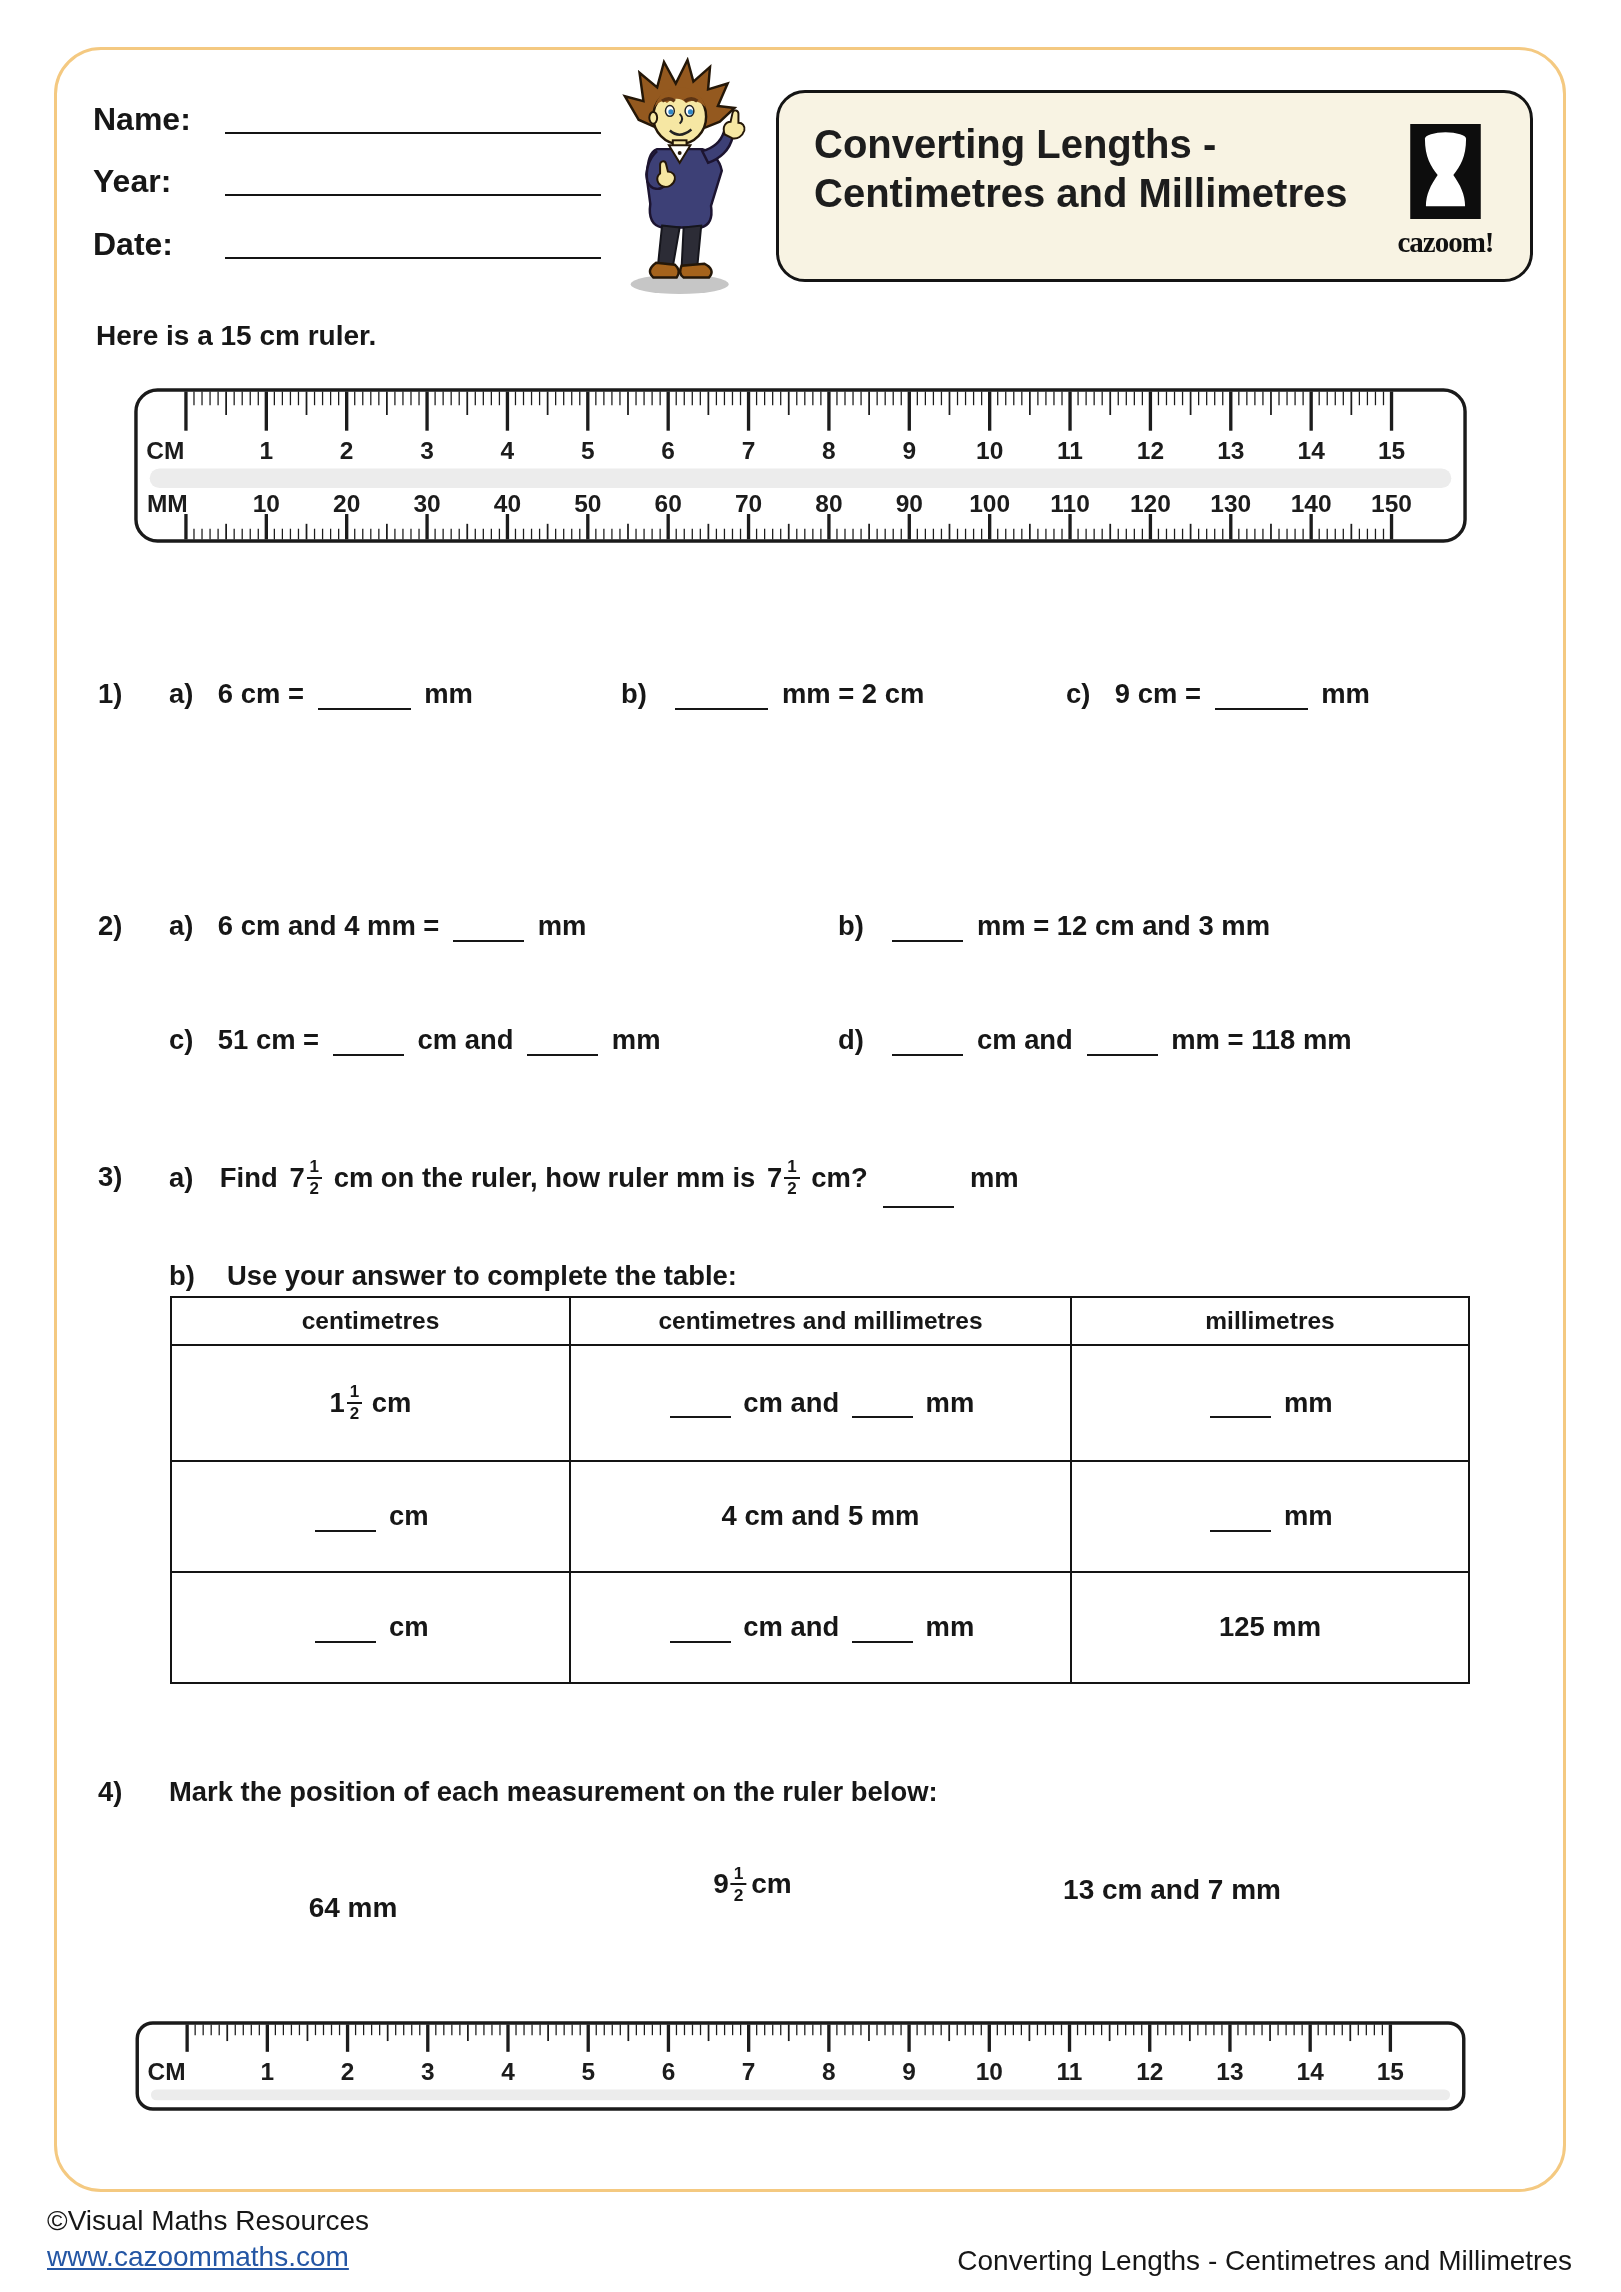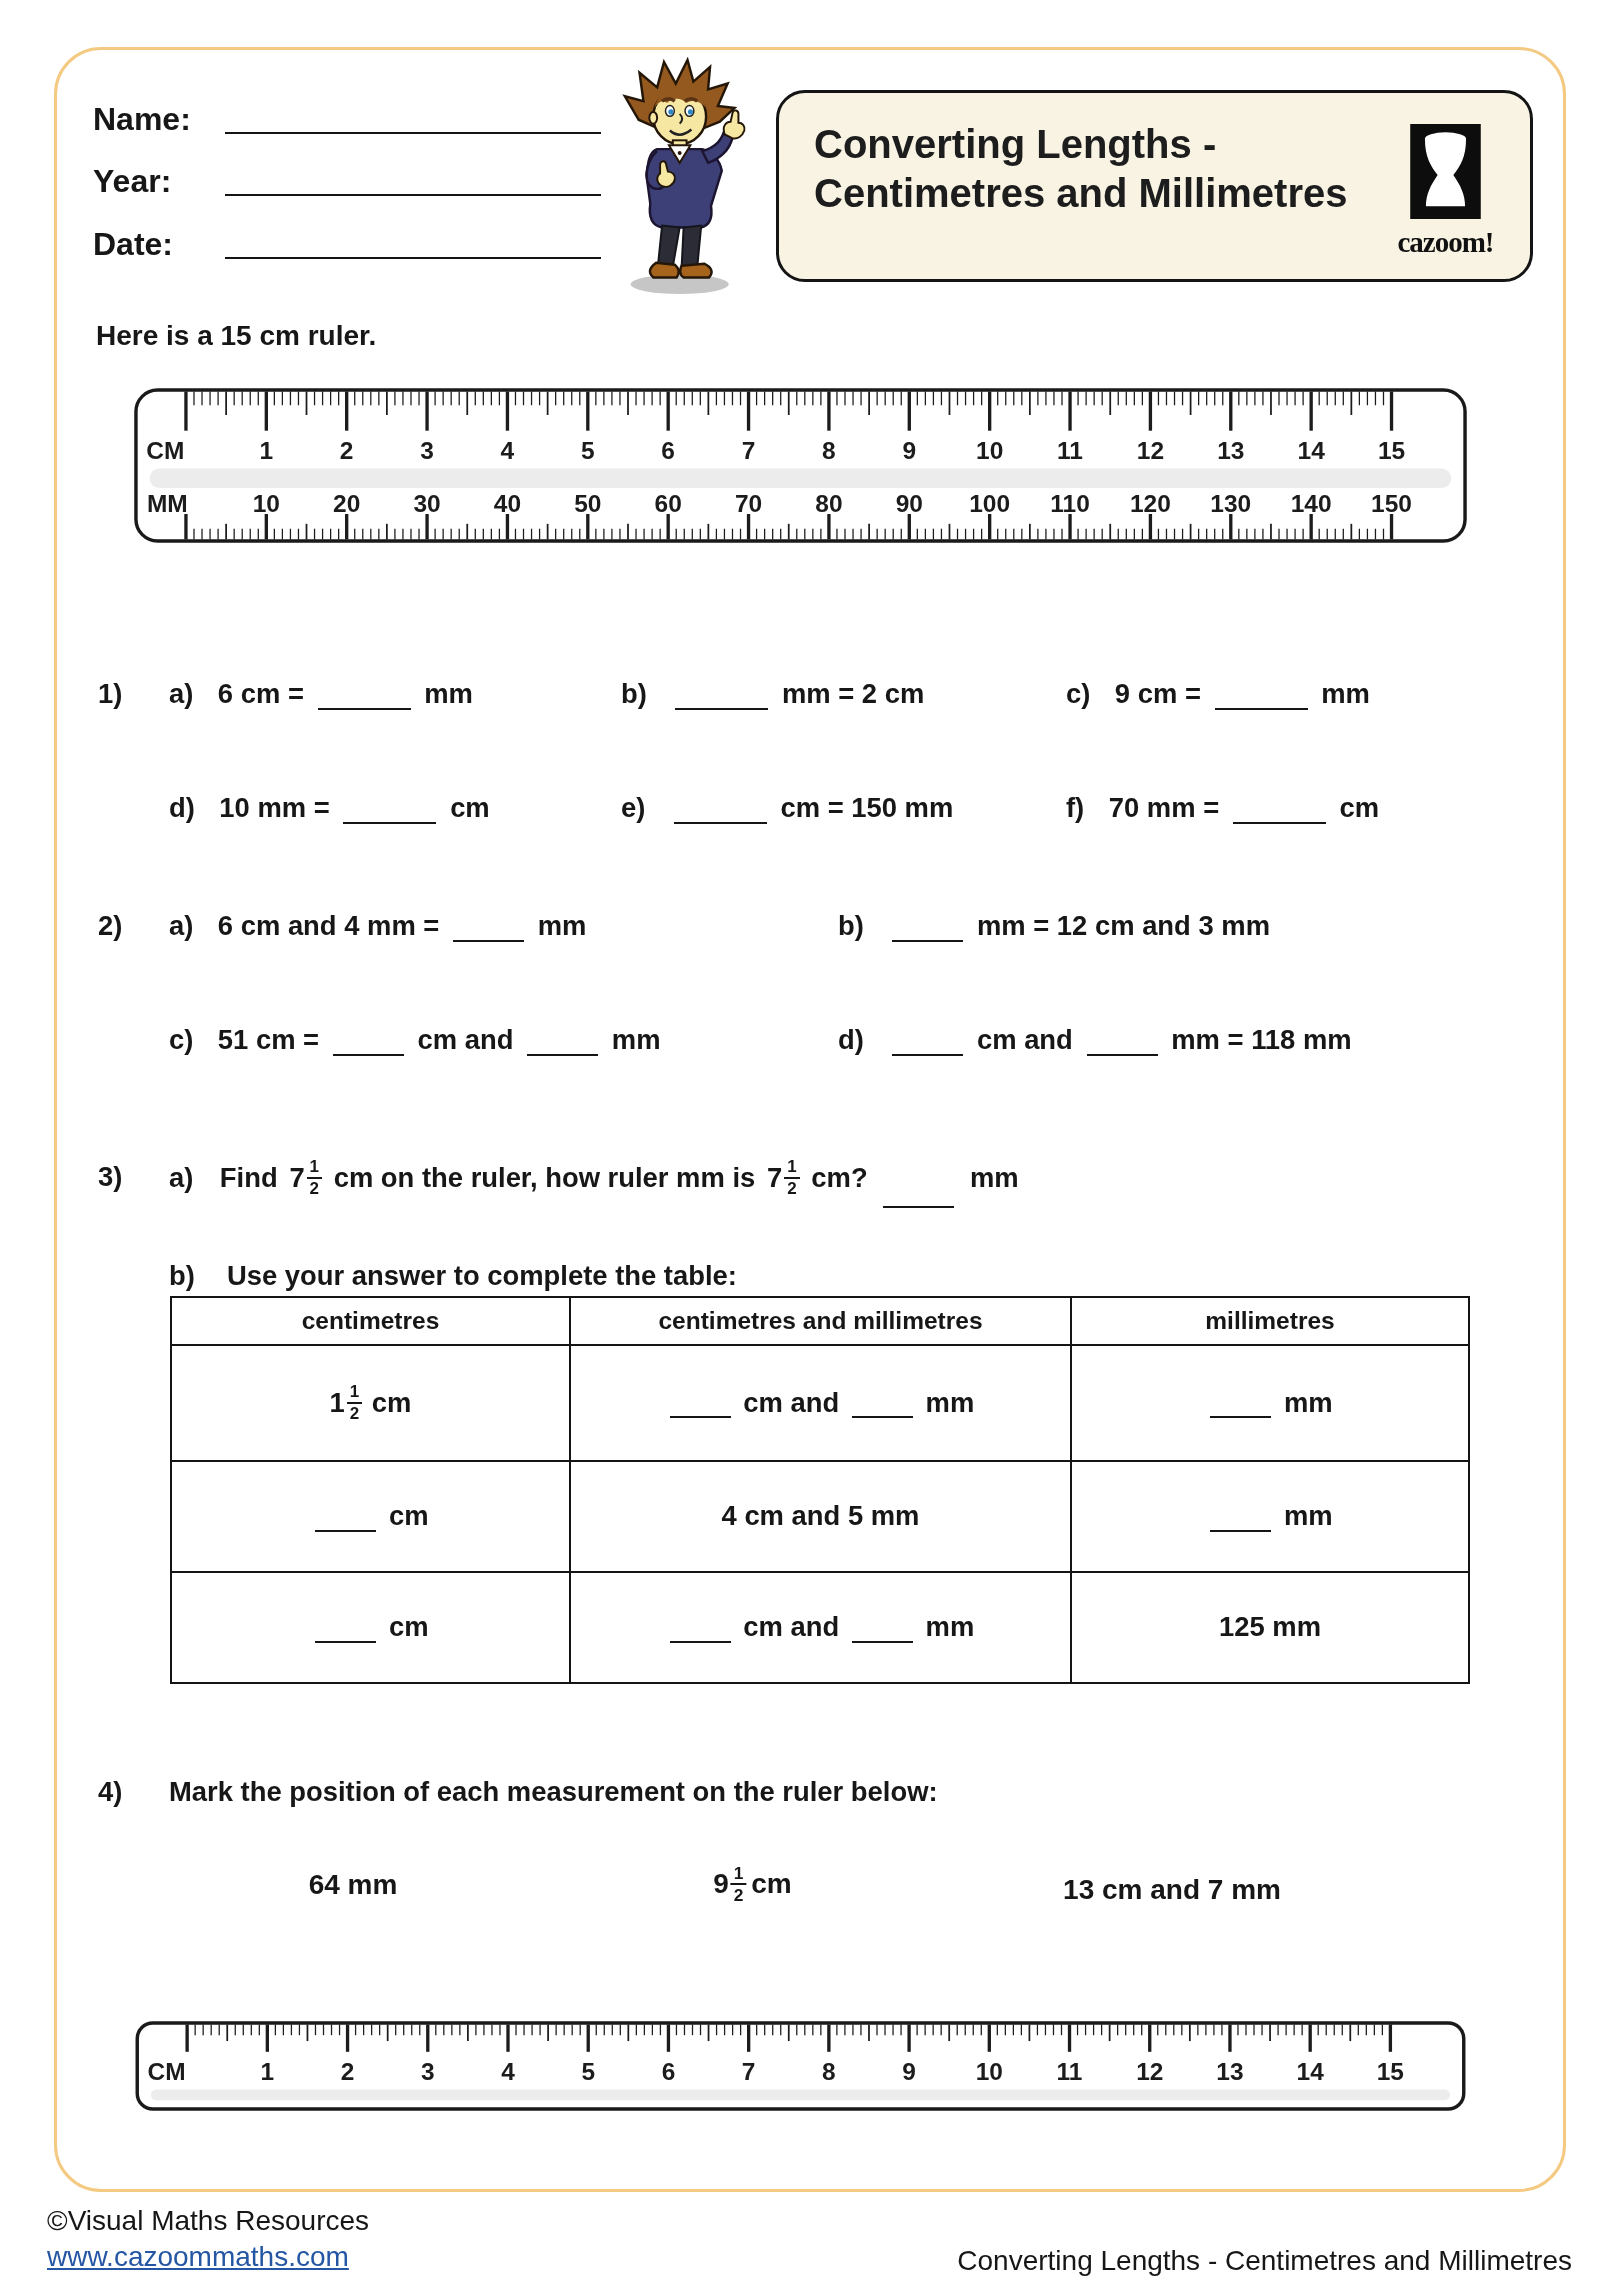--- a/index.html
+++ b/index.html
@@ -464,25 +464,20 @@
         <text x="1283" y="126" text-anchor="middle" font-family="&quot;Liberation Sans&quot;,sans-serif" font-size="25" font-weight="700" fill="#1c1c1c">150</text>
       </svg></div>
 
 
   <div class="qrow" style="top:678px">
     <span class="qnum">1)</span>
     <span class="qitem" style="left:169px"><span class="qlabel">a)</span><span class="qtext">6 cm =</span><span class="blank" style="width: 93px;"></span><span class="qtext">mm</span></span>
     <span class="qitem" style="left:621px"><span class="qlabel">b)</span><span class="blank" style="width: 93px;"></span><span class="qtext">mm = 2 cm</span></span>
     <span class="qitem" style="left:1066px"><span class="qlabel">c)</span><span class="qtext">9 cm =</span><span class="blank" style="width: 93px;"></span><span class="qtext">mm</span></span>
   </div>
-  <div class="qrow" style="top:792px">
-    <span class="qitem" style="left:169px"><span class="qlabel">d)</span><span class="qtext">10 mm =</span><span class="blank" style="width: 93px;"></span><span class="qtext">cm</span></span>
-    <span class="qitem" style="left:621px"><span class="qlabel">e)</span><span class="blank" style="width: 93px;"></span><span class="qtext">cm = 150 mm</span></span>
-    <span class="qitem" style="left:1066px"><span class="qlabel">f)</span><span class="qtext">70 mm =</span><span class="blank" style="width: 93px;"></span><span class="qtext">cm</span></span>
-  </div>
 
   <div class="qrow" style="top:910px">
     <span class="qnum">2)</span>
     <span class="qitem" style="left:169px"><span class="qlabel">a)</span><span class="qtext">6 cm and 4 mm =</span><span class="blank" style="width: 71px;"></span><span class="qtext">mm</span></span>
     <span class="qitem" style="left:838px"><span class="qlabel">b)</span><span class="blank" style="width: 71px;"></span><span class="qtext">mm = 12 cm and 3 mm</span></span>
   </div>
   <div class="qrow" style="top:1024px">
     <span class="qitem" style="left:169px"><span class="qlabel">c)</span><span class="qtext">51 cm =</span><span class="blank" style="width: 71px;"></span><span class="qtext">cm and</span><span class="blank" style="width: 71px;"></span><span class="qtext">mm</span></span>
     <span class="qitem" style="left:838px"><span class="qlabel">d)</span><span class="blank" style="width: 71px;"></span><span class="qtext">cm and</span><span class="blank" style="width: 71px;"></span><span class="qtext">mm = 118 mm</span></span>
   </div>
@@ -553,21 +548,21 @@
         <td><span class="qtext">125 mm</span></td>
       </tr>
     </tbody>
   </table>
 
   <div class="qrow" style="top:1776px">
     <span class="qnum">4)</span>
     <span class="qitem" style="left:169px">Mark the position of each measurement on the ruler below:</span>
   </div>
   <div class="abs" style="top:1860px;left:0;width:100%;height:82px">
-    <span class="mark" style="left:353px;top:9px">
+    <span class="mark" style="left:353px;top:32px">
         <span class="qtext">64 mm</span>
       </span>
     <span class="mark" style="left:750px;top:3.9px">
         <span class="mixed">
           <span>9</span>
           <span class="fr">
             <span class="num">1</span>
             <span class="den">2</span>
           </span>
         </span>

